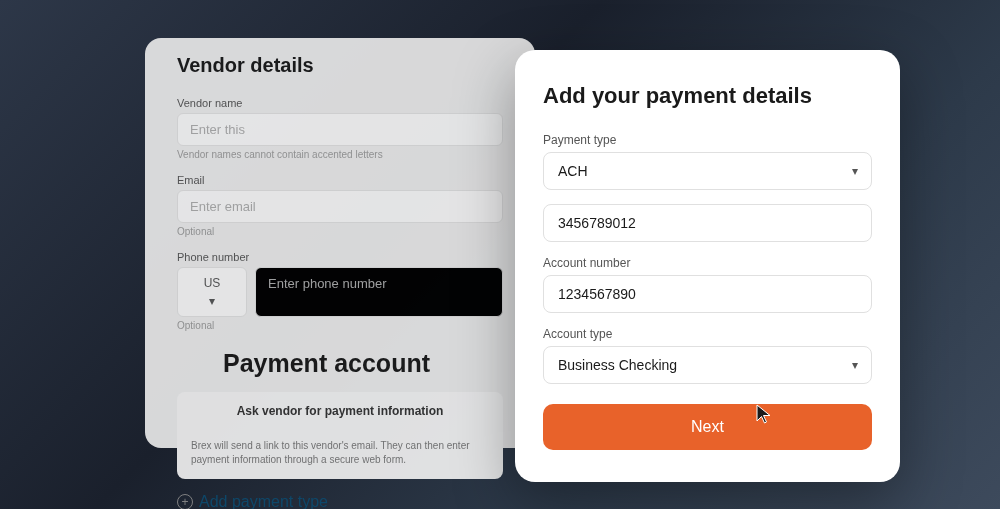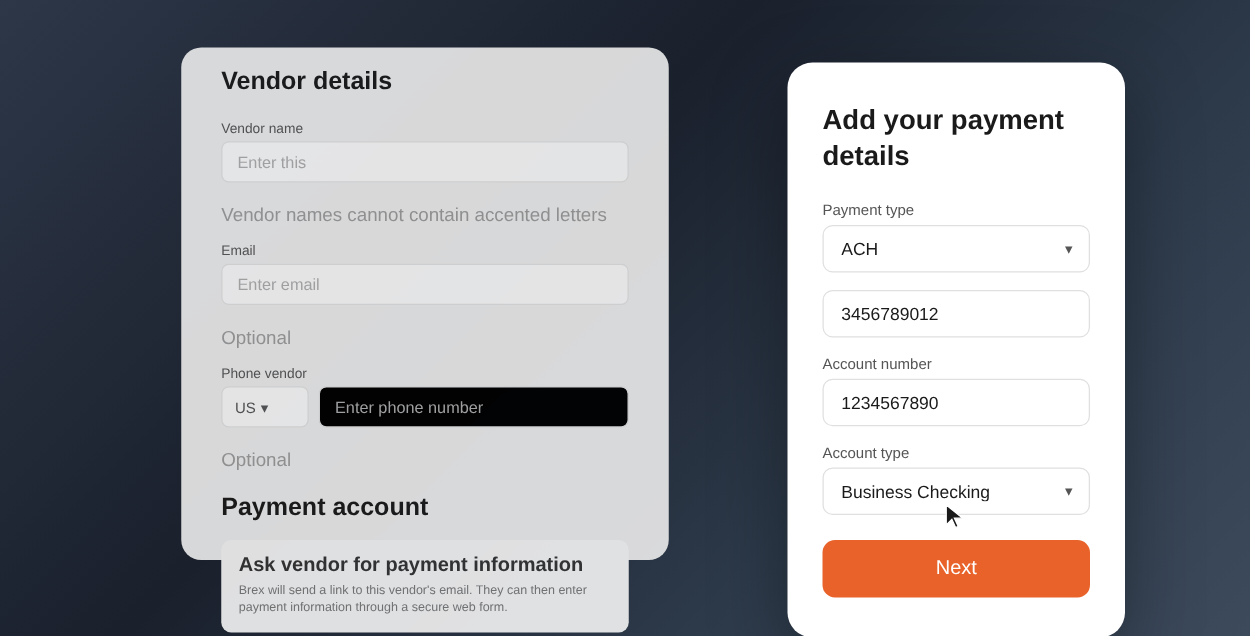--- a/index.html
+++ b/index.html
@@ -50,76 +50,79 @@
       width: 100%;
       background: #f5f5f5;
       border: 1px solid #ddd;
       border-radius: 6px;
       padding: 8px 12px;
       font-size: 13px;
       color: #aaa;
     }
 
     .bg-hint {
-      font-size: 15px;
+      font-size: 10px;
       color: #999;
-      margin-top: 18px;
+      margin-top: 3px;
     }
 
     .bg-phone-row {
       display: flex;
       gap: 8px;
     }
 
     .bg-phone-select {
       background: #f5f5f5;
       border: 1px solid #ddd;
       border-radius: 6px;
       padding: 8px 10px;
       font-size: 12px;
       color: #555;
       width: 70px;
       display: flex;
       align-items: center;
       gap: 4px;
+      flex-direction: column;
     }
 
     .bg-phone-input {
       flex: 1;
       background: #000000;
       border: 1px solid #ddd;
       border-radius: 6px;
       padding: 8px 12px;
       font-size: 13px;
       color: #aaa;
     }
 
     .payment-account-section {
       margin-top: 18px;
     }
 
     .payment-account-section h3 {
-      font-size: 20px;
+      font-size: 25px;
       font-weight: 700;
       color: #1a1a1a;
       margin-bottom: 14px;
+      margin-left: 46px;
     }
 
     .ask-vendor-box {
       background: #f0f0f0;
       border-radius: 8px;
       padding: 12px 14px;
       margin-bottom: 10px;
     }
 
     .ask-vendor-title {
-      font-size: 16px;
+      font-size: 12px;
       font-weight: 600;
       color: #333;
-      margin-bottom: 4px;
+      margin-bottom: 21px;
+      text-align: center;
     }
 
     .ask-vendor-desc {
       font-size: 10px;
       color: #777;
       line-height: 1.4;
     }
 
     .add-payment-row {
       display: flex;
@@ -143,21 +146,21 @@
     .add-payment-label {
       font-size: 16px;
       color: #0c4a6e;
     }
 
     
     .modal {
       position: absolute;
       right: 100px;
       top: 50px;
-      width: 270px;
+      width: 385px;
       background: #fff;
       border-radius: 20px;
       padding: 32px 28px;
       box-shadow: 0 20px 60px rgba(0,0,0,0.35);
       z-index: 10;
     }
 
     .modal-title {
       font-size: 22px;
       font-weight: 700;
@@ -248,21 +251,21 @@
     <div class="bg-hint">Vendor names cannot contain accented letters</div>
   </div>
 
   <div class="bg-field-group">
     <div class="bg-label">Email</div>
     <div class="bg-input">Enter email</div>
     <div class="bg-hint">Optional</div>
   </div>
 
   <div class="bg-field-group">
-    <div class="bg-label">Phone vendor</div>
+    <div class="bg-label">Phone number</div>
     <div class="bg-phone-row">
       <div class="bg-phone-select">
         <span>US</span>
         <span>▾</span>
       </div>
       <div class="bg-phone-input">Enter phone number</div>
     </div>
     <div class="bg-hint">Optional</div>
   </div>
 

